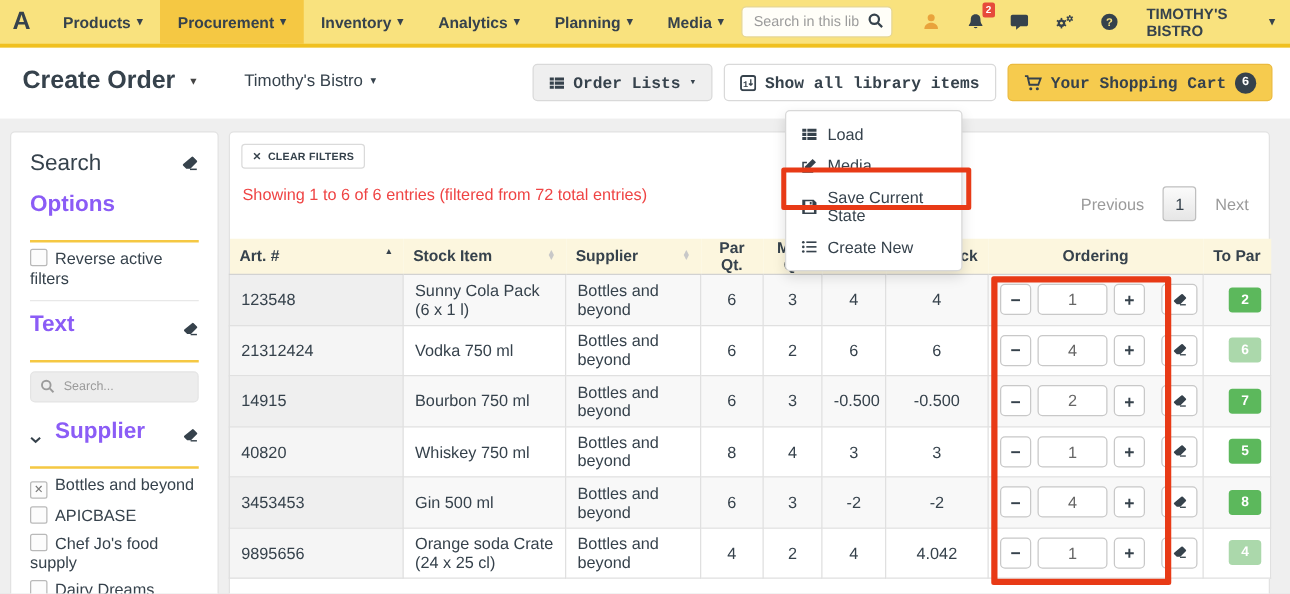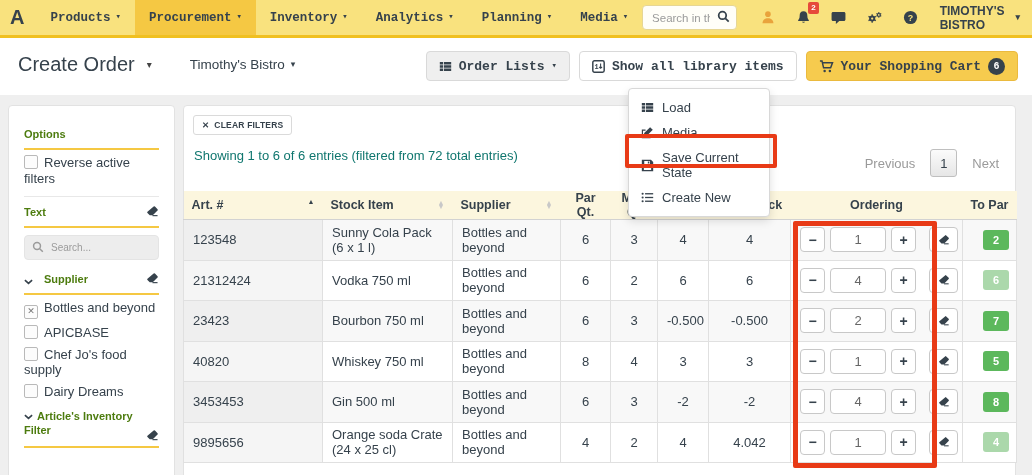--- a/index.html
+++ b/index.html
@@ -5,40 +5,40 @@
   html,body{margin:0;padding:0;background:#DADADA;}
   #screen{position:relative;width:1032px;height:475px;overflow:hidden;background:#EFEFEF;
           font-family:"Liberation Sans",sans-serif;color:#36424C;-webkit-font-smoothing:antialiased;}
   svg{display:block}
   button{font-family:inherit;cursor:pointer}
 
   
   .navbar{position:absolute;top:0;left:0;right:0;height:38px;background:#F9E27E;
           border-bottom:3px solid #F0C020;box-sizing:border-box;display:flex;align-items:stretch;z-index:20;}
   .nav-logo{display:flex;align-items:center;padding:0 12px 0 10px;font-weight:900;font-size:20px;color:#36424C;}
-  .nav-item{display:flex;align-items:center;gap:5px;padding:0 14px;font-weight:700;font-size:12.5px;color:#36424C;cursor:pointer;font-family:Liberation Mono, monospace;}
+  .nav-item{display:flex;align-items:center;gap:5px;padding:0 14px;font-weight:700;font-size:12.5px;color:#36424C;cursor:pointer;}
   .nav-item.active{background:#F5C843;}
   .caret{font-size:9px;line-height:1;}
   .nav-search{position:relative;align-self:center;margin-left:auto;width:146px;}
   .nav-search input{width:100%;height:25px;box-sizing:border-box;border:1px solid #E6D694;border-radius:4px;
                     background:#FFFEF8;padding:0 26px 0 9px;font-size:11.5px;color:#555;outline:none;}
   .nav-search input::placeholder{color:#9B9B9B;}
   .nav-search .mag{position:absolute;right:7px;top:5px;color:#36424C;}
   .nav-icons{display:flex;align-items:center;gap:20px;margin-left:24px;}
   .nav-ic{position:relative;color:#36424C;cursor:pointer;}
   .nav-ic.user{color:#E9A33C;}
   .badge-red{position:absolute;top:-8px;right:-8px;background:#E64A3B;color:#fff;font-size:8px;font-weight:700;
              padding:1px 3px;border-radius:2px;line-height:1.3;}
   .nav-account{display:flex;align-items:center;gap:6px;margin-left:22px;margin-right:12px;
                font-weight:700;font-size:12px;color:#36424C;cursor:pointer;}
 
   
   .page-header{position:absolute;top:38px;left:0;right:0;height:57px;background:#fff;}
   .ph-left{position:absolute;left:18px;top:15px;display:flex;align-items:center;}
-  .page-title{font-size:20px;font-weight:400;color:#36424C;}
+  .page-title{font-size:20px;font-weight:700;color:#36424C;}
   .title-caret{font-size:10px;margin-left:12px;color:#444;}
   .outlet{margin-left:38px;font-size:13.5px;color:#36424C;display:flex;align-items:center;gap:6px;cursor:pointer;}
   .ph-buttons{position:absolute;right:14px;top:13px;display:flex;gap:9px;}
   .btn{height:30px;display:flex;align-items:center;gap:7px;padding:0 12px;border-radius:4px;
        font-size:13px;font-weight:600;color:#36424C;border:1px solid #D9D9D9;background:#fff;font-family:Liberation Mono, monospace;}
   .btn-gray{background:#EFEFEF;}
   .btn-cart{background:#F6CB4E;border-color:#EBBA3E;}
   .cart-badge{background:#36424C;color:#fff;width:17px;height:17px;border-radius:50%;display:flex;
               align-items:center;justify-content:center;font-size:10px;font-weight:700;}
 
@@ -54,43 +54,43 @@
 
   
   .content{position:absolute;top:95px;left:0;right:0;bottom:0;background:#EFEFEF;overflow:hidden;}
   .card{position:absolute;background:#fff;border:1px solid #E2E2E2;border-radius:4px;box-sizing:border-box;}
 
   
   .sidebar{left:8px;top:10px;width:167px;height:420px;padding:10px 15px;overflow:hidden;}
   .sb-title-row{display:flex;justify-content:space-between;align-items:center;margin:4px 0 0;}
   .sb-title{font-size:18px;font-weight:500;color:#36424C;}
   .erase-ic{color:#36424C;cursor:pointer;}
-  .sb-head{display:flex;align-items:flex-end;gap:7px;border-bottom:2px solid #F5C843;padding-bottom:8px;
-           font-weight:700;font-size:11px;color:#4d7c0f;position:relative;}
+  .sb-head{display:flex;align-items:flex-end;gap:7px;border-bottom:2px solid #F5C843;padding-bottom:18px;
+           font-weight:700;font-size:18px;color:#8b5cf6;position:relative;}
   .sb-head .erase-ic{margin-left:auto;}
   .sb-head.wrap{display:block;padding-right:0;line-height:1.25;}
   .sb-head.wrap .erase-ic{position:absolute;right:0;bottom:4px;}
   .chev{color:#36424C;display:inline-block;margin-right:4px;}
   .cb-item{margin:5px 0 6px;font-size:13px;line-height:1.22;color:#36424C;cursor:pointer;}
   .cb{display:inline-block;width:12px;height:12px;border:1px solid #B9B9B9;border-radius:2px;background:#FCFCFC;
       vertical-align:-2px;margin-right:6px;text-align:center;line-height:11px;font-size:9px;color:#777;}
   .divider{border-top:1px solid #E8E8E8;margin:9px 0 8px;}
   .sb-search{position:relative;margin-top:7px;}
   .sb-search input{width:100%;height:25px;box-sizing:border-box;background:#EDEDED;border:1px solid #E4E4E4;
                    border-radius:4px;padding:0 8px 0 26px;font-size:10px;color:#777;outline:none;}
   .sb-search input::placeholder{color:#9B9B9B;}
   .sb-search .mag{position:absolute;left:8px;top:6px;color:#9B9B9B;}
   .mt10{margin-top:10px;} .mt12{margin-top:12px;}
 
   
   .main{left:183px;top:10px;width:833px;height:420px;}
   .clear-btn{position:absolute;left:9px;top:9px;display:flex;align-items:center;gap:5px;padding:4px 8px;
              border:1px solid #DADADA;border-radius:3px;background:#fff;font-size:8.5px;font-weight:700;
              letter-spacing:.2px;text-transform:uppercase;color:#36424C;}
-  .showing{position:absolute;left:10px;top:41px;width:450px;font-size:13px;line-height:1.45;color:#0f766e;}
+  .showing{position:absolute;left:10px;top:41px;width:450px;font-size:13px;line-height:1.45;color:#ef4444;}
   .pagination{position:absolute;right:16px;top:43px;display:flex;align-items:center;gap:15px;
               color:#9A9A9A;font-size:13px;}
   .page-box{width:25px;height:26px;border:1px solid #BFBFBF;border-radius:3px;color:#36424C;
             background:linear-gradient(#FBFBFB,#E6E6E6);display:flex;align-items:center;justify-content:center;}
 
   
   .table-wrap{position:absolute;top:85px;left:-1px;right:-1px;}
   table{width:100%;border-collapse:collapse;table-layout:fixed;font-size:13px;color:#36424C;}
   thead th{background:#FCF6DE;height:27px;font-size:12.5px;font-weight:700;padding:0 8px;
            border-bottom:1px solid #D2D2D2;text-align:left;}
@@ -249,20 +249,29 @@
         </span>
         <span>Your Shopping Cart</span>
         <span class="cart-badge">6</span>
       </button>
     </div>
   </div>
 
   <div class="content">
 
     <div class="card sidebar">
+      <div class="sb-title-row">
+        <span class="sb-title">Search</span>
+        <span class="erase-ic">
+          <svg width="14" height="14" viewBox="0 0 16 16" fill="currentColor">
+              <path d="M9.4 1.9a1.1 1.1 0 0 1 1.6 0l3.2 3.2a1.1 1.1 0 0 1 0 1.6l-5.9 5.9H4.6L1.8 9.8a1.1 1.1 0 0 1 0-1.6z"></path>
+              <rect x="8" y="12.4" width="6.2" height="1.4"></rect>
+            </svg>
+        </span>
+      </div>
 
       <div class="sb-head mt12">
         <span>Options</span>
       </div>
       <div class="cb-item">
         <span class="cb"></span><span>Reverse active filters</span>
       </div>
 
       <div class="divider"></div>
 
@@ -428,21 +437,21 @@
                     <svg width="12" height="12" viewBox="0 0 16 16" fill="currentColor">
                         <path d="M9.4 1.9a1.1 1.1 0 0 1 1.6 0l3.2 3.2a1.1 1.1 0 0 1 0 1.6l-5.9 5.9H4.6L1.8 9.8a1.1 1.1 0 0 1 0-1.6z"></path>
                         <rect x="8" y="12.4" width="6.2" height="1.4"></rect>
                       </svg>
                   </button>
                 </div>
               </td>
               <td class="c-topar"><span class="badge muted">6</span></td>
             </tr>
             <tr class="odd">
-              <td class="c-art">23423</td>
+              <td class="c-art">14915</td>
               <td>Bourbon 750 ml</td>
               <td>Bottles and beyond</td>
               <td class="c-num">6</td>
               <td class="c-num">3</td>
               <td class="c-num">-0.500</td>
               <td class="c-num">-0.500</td>
               <td class="c-ord">
                 <div class="stepper">
                   <button class="step-btn">−</button>
                   <input class="qty-input" value="2" style="">

